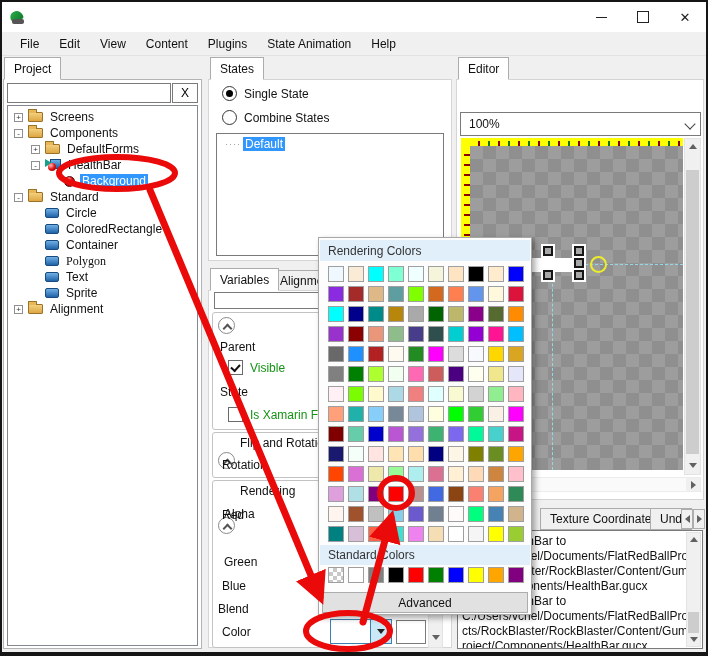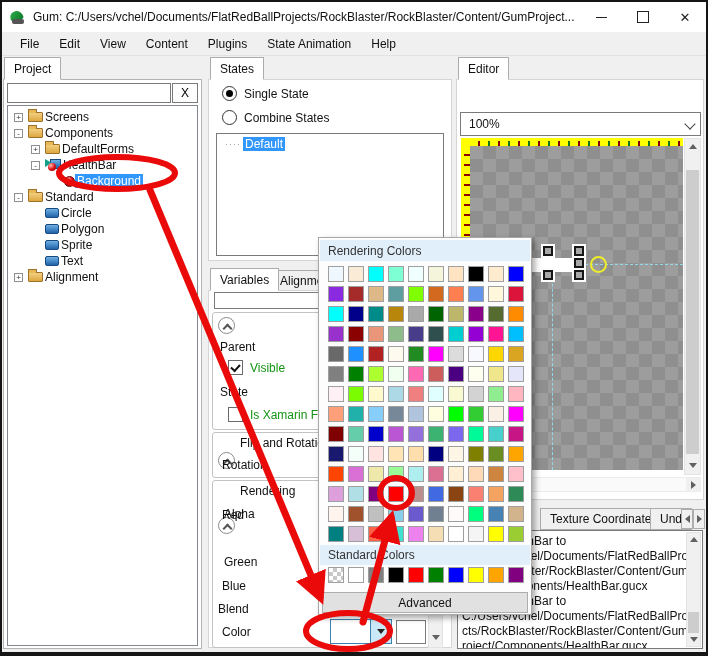--- a/index.html
+++ b/index.html
@@ -16,21 +16,21 @@
   .menubar{left:2px;top:32px;width:704px;height:24px;background:#f0f0f0;display:flex;align-items:center;padding-left:8px;border-bottom:1px solid #e2e2e2}
   .menu-item{font-size:12px;color:#111;padding:3px 10px}
   .tab{font-size:12px;color:#111;background:#f0f0f0;border:1px solid #acacac;display:flex;align-items:center;padding:0 9px;height:23px}
   .tab.active{background:#fff;border-bottom-color:#fff;z-index:3}
   .panelbox{background:#fff;border:1px solid #b4b4b4}
   .inputbox{background:#fff;border:1px solid #7a7a7a;font-size:12px;font-family:"Liberation Sans",sans-serif;padding:1px 4px;box-sizing:border-box}
   
   .tree-row{display:flex;align-items:center;height:16px;white-space:nowrap}
   .expander{width:9px;height:9px;border:1px solid #8f8f8f;background:#fff;font-size:8px;line-height:7px;text-align:center;color:#333;flex:none;box-sizing:border-box;margin-right:5px}
   .exp-none{width:14px;flex:none}
-  .t-label{font-size:12px;color:#111;padding:0 2px}
+  .t-label{font-size:12px;color:#111;margin-left:5px;padding:0 2px}
   .t-label.selected{background:#3297fd;color:#fff}
   .ico{flex:none;display:inline-block}
   .ico-folder{width:15px;height:10px;background:linear-gradient(#f2cf7e,#dda742);border:1px solid #9c712a;border-radius:1px;position:relative;box-sizing:border-box}
   .ico-folder::before{content:"";position:absolute;left:-1px;top:-4px;width:7px;height:3px;background:#e8b856;border:1px solid #9c712a;border-bottom:none;border-radius:1px 1px 0 0}
   .ico-standard{width:14px;height:10px;background:linear-gradient(#6fb0e4,#1f63a8);border:1px solid #174a80;border-radius:2px;box-sizing:border-box}
   .ico-sphere{width:11px;height:11px;border-radius:50%;background:radial-gradient(circle at 35% 30%,#ff9d9d 10%,#e01515 45%,#8d0404 90%);border:1px solid #5e0202;box-sizing:border-box;margin-left:2px}
   .ico-comp{width:16px;height:12px;position:relative}
   .ico-comp .c1{position:absolute;right:0;top:0;width:9px;height:8px;background:linear-gradient(#6fb0e4,#1f63a8);border:1px solid #174a80}
   .ico-comp .c2{position:absolute;left:0;top:0;width:0;height:0;border-left:7px solid #16a08a;border-top:4px solid transparent;border-bottom:4px solid transparent}
   .ico-comp .c3{position:absolute;left:3px;bottom:0;width:8px;height:8px;border-radius:50%;background:radial-gradient(circle at 35% 30%,#ff9d9d 10%,#e01515 50%,#8d0404 90%)}
@@ -76,21 +76,20 @@
   svg.anno{position:absolute;left:0;top:0;z-index:300;pointer-events:none}
 </style>
 </head>
 <body>
 
 <div class="abs titlebar">
   <span class="gum-icon">
       <span class="g1"></span>
       <span class="g2"></span>
     </span>
-  <span class="title-text">Gum: C:/Users/vchel/Documents/FlatRedBallProjects/RockBlaster/RockBlaster/Content/GumProject...</span>
   <span class="win-btns">
     <span class="win-btn">
         <span style="width:11px;height:1px;background:#222"></span>
       </span>
     <span class="win-btn">
         <span style="width:10px;height:10px;border:1px solid #222"></span>
       </span>
     <span class="win-btn">✕</span>
   </span>
 </div>
@@ -144,31 +143,41 @@
       <span class="t-label">Standard</span>
     </div>
     <div class="tree-row" style="padding-left: 23px;">
       <span class="exp-none"></span>
       <span class="ico ico-standard"></span>
       <span class="t-label">Circle</span>
     </div>
     <div class="tree-row" style="padding-left: 23px;">
       <span class="exp-none"></span>
       <span class="ico ico-standard"></span>
+      <span class="t-label">ColoredRectangle</span>
+    </div>
+    <div class="tree-row" style="padding-left: 23px;">
+      <span class="exp-none"></span>
+      <span class="ico ico-standard"></span>
+      <span class="t-label">Container</span>
+    </div>
+    <div class="tree-row" style="padding-left: 23px; font-family: Liberation Serif, serif;">
+      <span class="exp-none"></span>
+      <span class="ico ico-standard"></span>
       <span class="t-label">Polygon</span>
     </div>
     <div class="tree-row" style="padding-left: 23px;">
       <span class="exp-none"></span>
       <span class="ico ico-standard"></span>
+      <span class="t-label">Text</span>
+    </div>
+    <div class="tree-row" style="padding-left: 23px;">
+      <span class="exp-none"></span>
+      <span class="ico ico-standard"></span>
       <span class="t-label">Sprite</span>
-    </div>
-    <div class="tree-row" style="padding-left: 23px;">
-      <span class="exp-none"></span>
-      <span class="ico ico-standard"></span>
-      <span class="t-label">Text</span>
     </div>
     <div class="tree-row" style="padding-left: 6px;">
       <span class="expander">+</span>
       <span class="ico ico-folder"></span>
       <span class="t-label">Alignment</span>
     </div>
   </div>
 
 <div class="abs tab active" style="left:210px;top:57px;">States</div>
 <div class="abs panelbox" style="left:208px;top:79px;width:244px;height:182px;border-color:#d5d5d5"></div>

